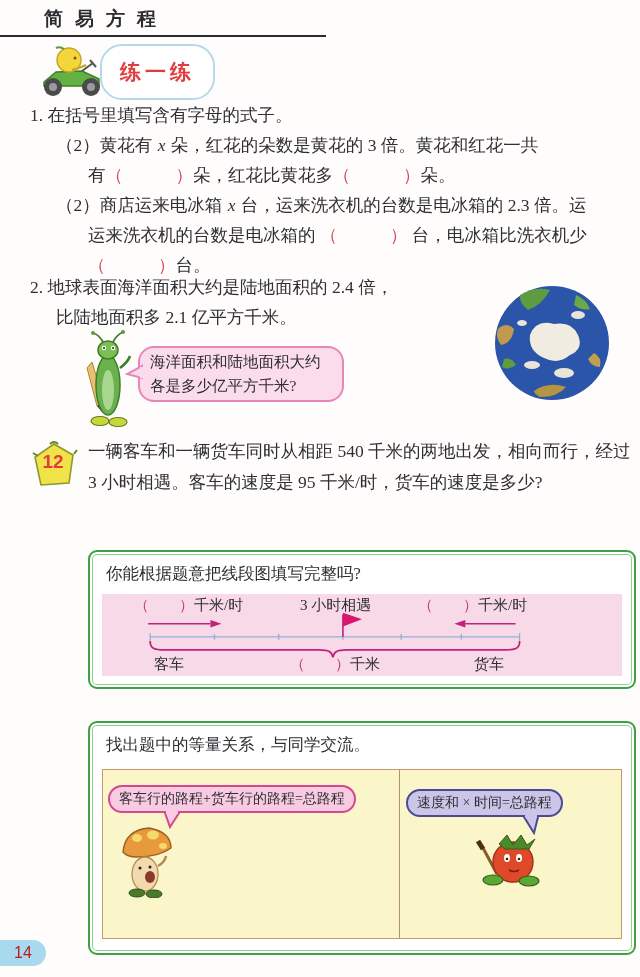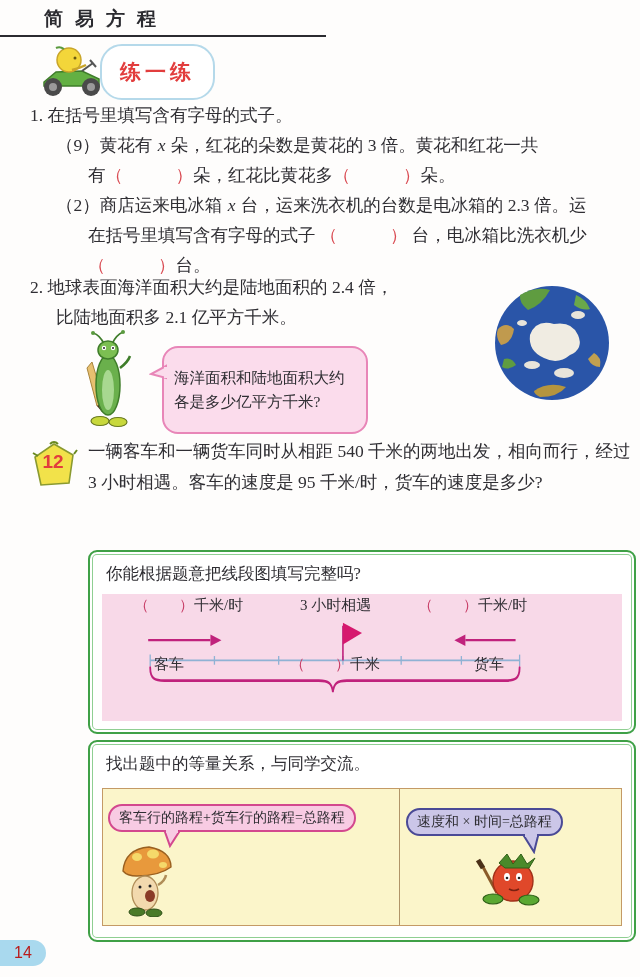--- a/index.html
+++ b/index.html
@@ -27,43 +27,43 @@
   .ind1 { padding-left:26px; }
   .ind2 { padding-left:58px; }
   .blank { color:#d94a52; }
   .xvar { font-style:italic; padding:0 1px; }
   #q1 { position:absolute; left:30px; top:100px; width:606px; }
   #q2 { position:absolute; left:30px; top:272px; width:470px; }
 
   
   #speech { position:absolute; left:80px; top:330px; display:flex; align-items:flex-start; }
   .bubble-pink {
-    position:relative; margin-left:24px; margin-top:16px; width:206px;
+    position:relative; margin-left:0; margin-top:16px; width:206px;
     background:#fbdcec; border:2px solid #e886b8; border-radius:16px;
-    padding:18px 10px; font-size:15.5px; line-height:24px;
+    padding:2px 10px; font-size:15.5px; line-height:24px;
   }
   .bubble-tail-left { position:absolute; left:-15px; top:16px; }
 
   
   #earth { position:absolute; left:490px; top:283px; }
 
   
   #q10 { position:absolute; left:30px; top:436px; width:604px; display:flex; }
   .q10-badge { flex:0 0 58px; position:relative; padding-top:4px; }
   .q10-badge-num { position:absolute; left:10px; top:15px; width:26px; text-align:center;
     color:#e23d3d; font-weight:bold; font-size:19px; font-family:"Liberation Sans",sans-serif; }
   .q10-text { font-size:17.5px; line-height:31px; }
 
   
   .gbox { position:absolute; left:88px; width:548px; background:#fff;
     border:2px solid #3fa046; border-radius:9px;
     box-shadow: inset 0 0 0 2px #ffffff, inset 0 0 0 3px #8fcf92;
   }
-  #box1 { top:550px; height:184px; }
-  #box2 { top:740px; height:202px; }
+  #box1 { top:550px; height:139px; }
+  #box2 { top:721px; height:234px; }
   .box-title { margin:11px 16px 6px; font-size:16.5px; }
 
   
   .diagram { position:absolute; left:12px; right:12px; top:42px; bottom:11px; background:#f8d9e8; }
   .dg-svg { position:absolute; left:0; top:0; width:100%; height:100%; }
   .dg-label { position:absolute; font-size:15px; white-space:nowrap; }
   .dg-top { top:2px; }
   .dg-bot { top:61px; }
   .blank-sm { color:#c73d66; }
 
@@ -109,30 +109,30 @@
   <div class="cloud">
     <span class="cloud-label">练一练</span>
   </div>
 </div>
 
 <div id="q1" class="qblock">
   <div class="tline">
     <span>1. 在括号里填写含有字母的式子。</span>
   </div>
   <div class="tline ind1">
-    <span>（9）黄花有 </span><span class="xvar">x</span><span> 朵，红花的朵数是黄花的 3 倍。黄花和红花一共</span>
+    <span>（2）黄花有 </span><span class="xvar">x</span><span> 朵，红花的朵数是黄花的 3 倍。黄花和红花一共</span>
   </div>
   <div class="tline ind2">
     <span>有</span><span class="blank">（　　　）</span><span>朵，红花比黄花多</span><span class="blank">（　　　）</span><span>朵。</span>
   </div>
   <div class="tline ind1">
     <span>（2）商店运来电冰箱 </span><span class="xvar">x</span><span> 台，运来洗衣机的台数是电冰箱的 2.3 倍。运</span>
   </div>
   <div class="tline ind2">
-    <span>在括号里填写含有字母的式子 </span><span class="blank">（　　　）</span><span> 台，电冰箱比洗衣机少</span>
+    <span>运来洗衣机的台数是电冰箱的 </span><span class="blank">（　　　）</span><span> 台，电冰箱比洗衣机少</span>
   </div>
   <div class="tline ind2">
     <span class="blank">（　　　）</span><span>台。</span>
   </div>
 </div>
 
 <div id="q2" class="qblock">
   <div class="tline"><span>2. 地球表面海洋面积大约是陆地面积的 2.4 倍，</span></div>
   <div class="tline ind1"><span>比陆地面积多 2.1 亿平方千米。</span></div>
 </div>

